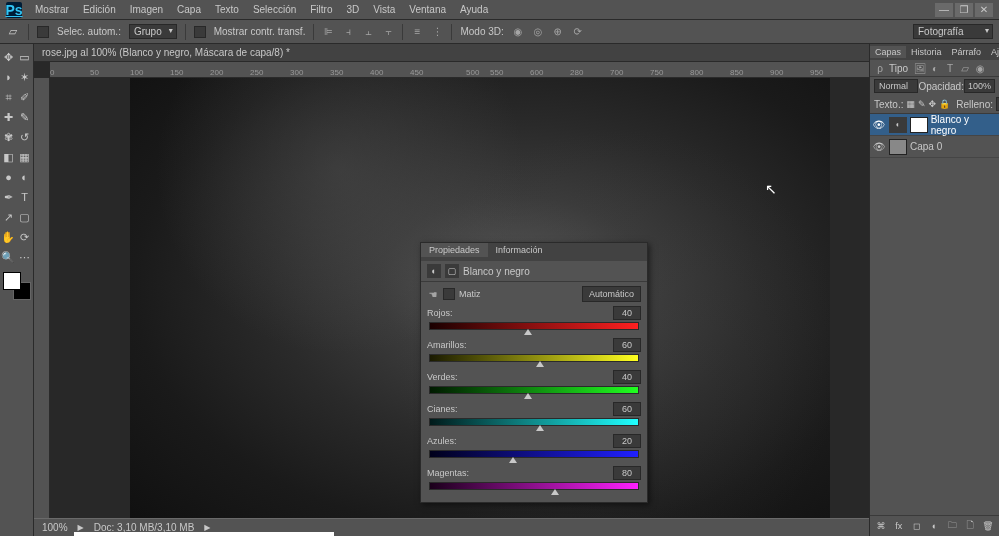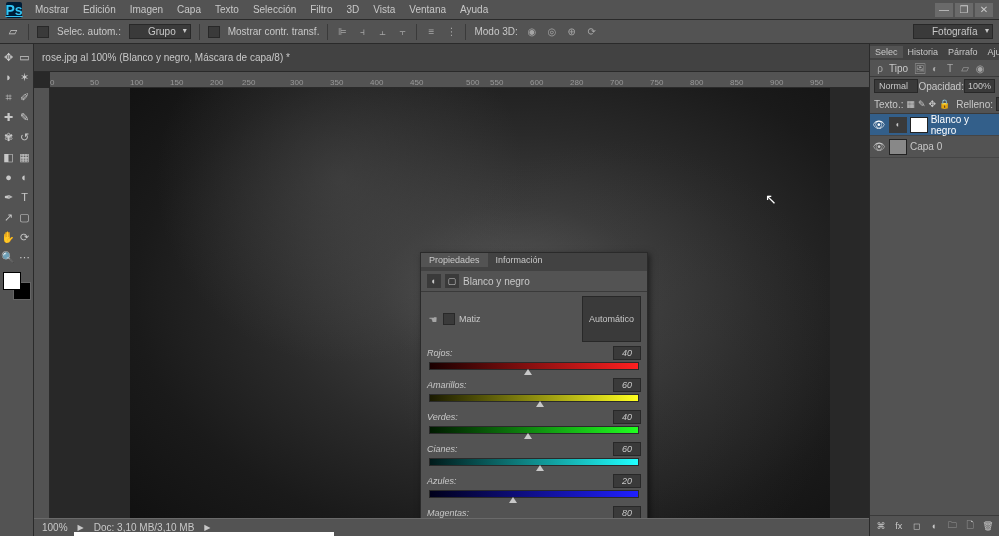--- a/index.html
+++ b/index.html
@@ -6,34 +6,34 @@
 body { background: #535353; width: 999px; height: 536px; overflow: hidden; display: flex; flex-direction: column; }
 .menubar { background: #535353; height: 20px; display: flex; align-items: center; padding: 0 6px; border-bottom: 1px solid #2a2a2a; }
 .ps-logo { width: 16px; height: 16px; background: #001d36; border-radius: 2px; display: flex; align-items: center; justify-content: center; margin-right: 6px; }
 .ps-logo span { color: #31c5f4; font-weight: bold; font-size: 14px; text-decoration: underline; }
 .menubar .mitem { padding: 2px 7px; cursor: pointer; font-size: 10px; }
 .win-controls { margin-left: auto; display: flex; gap: 2px; }
 .win-controls div { width: 18px; height: 14px; background: #6a6a6a; display: flex; align-items: center; justify-content: center; font-size: 10px; cursor: pointer; }
 .optbar { background: #535353; height: 24px; display: flex; align-items: center; padding: 0 6px; border-bottom: 1px solid #2a2a2a; gap: 8px; }
 .optbar .sep { width: 1px; height: 16px; background: #3a3a3a; }
 .opt-item { font-size: 10px; }
-.select-small { background: #3a3a3a; border: 1px solid #282828; padding: 1px 14px 1px 18px; position: relative; font-size: 10px; }
+.select-small { background: #3a3a3a; border: 1px solid #282828; padding: 1px 14px 1px 4px; position: relative; font-size: 10px; }
 .select-small::after { content: "▾"; position: absolute; right: 3px; top: 1px; font-size: 8px; }
 .checkbox { width: 12px; height: 12px; background: #3a3a3a; border: 1px solid #282828; display: inline-block; vertical-align: middle; }
 .workspace-right { margin-left: auto; }
 .main { flex: 1; display: flex; min-height: 0; }
 .toolbox { width: 34px; background: #535353; border-right: 1px solid #2a2a2a; display: flex; flex-direction: column; align-items: center; padding-top: 4px; gap: 2px; }
 .tool { width: 22px; height: 18px; display: flex; align-items: center; justify-content: center; cursor: pointer; }
 .tool.double { width: 30px; display: flex; gap: 2px; }
 .tool-ico { width: 14px; height: 14px; display: flex; align-items: center; justify-content: center; font-size: 11px; color: #c8c8c8; }
 .swatches { margin-top: 4px; position: relative; width: 28px; height: 28px; }
 .swatch-fg { position: absolute; width: 18px; height: 18px; background: #fff; border: 1px solid #000; top: 0; left: 0; z-index: 2; }
 .swatch-bg { position: absolute; width: 18px; height: 18px; background: #000; border: 1px solid #666; bottom: 0; right: 0; }
 .center { flex: 1; display: flex; flex-direction: column; background: #282828; min-width: 0; position: relative; }
-.doctab { background: #424242; height: 28px; display: flex; align-items: center; padding: 0 8px; border-bottom: 1px solid #2a2a2a; }
+.doctab { background: #424242; height: 18px; display: flex; align-items: center; padding: 0 8px; border-bottom: 1px solid #2a2a2a; }
 .doctab span { font-size: 10px; }
 .ruler-h { height: 16px; background: #535353; border-bottom: 1px solid #2a2a2a; position: relative; overflow: hidden; margin-left: 16px; }
 .ruler-h .tick { position: absolute; top: 6px; font-size: 8px; color: #999; }
 .canvas-wrap { flex: 1; display: flex; min-height: 0; }
 .ruler-v { width: 16px; background: #535353; border-right: 1px solid #2a2a2a; }
 .canvas { flex: 1; background: #282828; position: relative; overflow: hidden; }
 .image { position: absolute; left: 80px; top: 0; width: 700px; height: 460px; background: radial-gradient(ellipse at 55% 45%, #5a5a5a 0%, #3a3a3a 25%, #2a2a2a 45%, #1a1a1a 70%, #0f0f0f 100%); }
 .image::before { content: ""; position: absolute; inset: 0; background: radial-gradient(circle at 30% 20%, rgba(90,90,90,0.4) 0%, transparent 30%), radial-gradient(circle at 70% 60%, rgba(70,70,70,0.3) 0%, transparent 40%); }
 .cursor { position: absolute; left: 715px; top: 103px; font-size: 14px; color: #fff; z-index: 20; }
 .statusbar { height: 18px; background: #535353; border-top: 1px solid #6a6a6a; display: flex; align-items: center; padding: 0 8px; gap: 10px; }
@@ -42,23 +42,23 @@
 .props-tabs { display: flex; background: #424242; height: 18px; align-items: flex-start; }
 .props-tabs .ptab { padding: 2px 8px; font-size: 9px; }
 .props-tabs .ptab.active { background: #535353; }
 .props-header { display: flex; align-items: center; padding: 3px 6px; gap: 4px; border-bottom: 1px solid #3a3a3a; }
 .props-header .icon-adj { width: 14px; height: 14px; background: #3a3a3a; display: flex; align-items: center; justify-content: center; font-size: 9px; }
 .props-body { padding: 4px 6px; }
 .props-row { display: flex; align-items: center; gap: 4px; margin-bottom: 4px; }
 .props-row label { font-size: 9px; flex-shrink: 0; }
 .preset-row .select-small { flex: 1; }
 .auto-row { justify-content: space-between; }
-.auto-btn { background: #3a3a3a; border: 1px solid #282828; padding: 17px 6px; font-size: 9px; cursor: pointer; }
+.auto-btn { background: #3a3a3a; border: 1px solid #282828; padding: 2px 6px; font-size: 9px; cursor: pointer; }
 .slider-group { margin-bottom: 6px; }
-.slider-label-row { display: flex; justify-content: space-between; align-items: center; margin-bottom: 2px; font-style: italic; }
+.slider-label-row { display: flex; justify-content: space-between; align-items: center; margin-bottom: 2px; }
 .slider-label-row span { font-size: 9px; }
 .slider-val { width: 28px; background: #3a3a3a; border: 1px solid #282828; text-align: center; font-size: 9px; padding: 1px 0; }
 .slider-track { height: 10px; position: relative; margin: 0 2px; }
 .slider-track .grad { height: 8px; border: 1px solid #2a2a2a; }
 .slider-thumb { position: absolute; top: 7px; width: 0; height: 0; border-left: 4px solid transparent; border-right: 4px solid transparent; border-bottom: 6px solid #c8c8c8; transform: translateX(-4px); }
 .grad-red { background: linear-gradient(90deg, #1a0000, #ff2020); }
 .grad-yellow { background: linear-gradient(90deg, #1a1a00, #ffff20); }
 .grad-green { background: linear-gradient(90deg, #001a00, #20ff20); }
 .grad-cyan { background: linear-gradient(90deg, #001a1a, #20ffff); }
 .grad-blue { background: linear-gradient(90deg, #00001a, #2020ff); }
@@ -198,21 +198,21 @@
   <div class="center">
     <div class="doctab">
         <span>rose.jpg al 100% (Blanco y negro, Máscara de capa/8) *</span>
       </div>
     <div class="ruler-h" id="ruler-h">
         <span class="tick" style="left: 0px;">0</span>
         <span class="tick" style="left: 40px;">50</span>
         <span class="tick" style="left: 80px;">100</span>
         <span class="tick" style="left: 120px;">150</span>
         <span class="tick" style="left: 160px;">200</span>
-        <span class="tick" style="left: 192px;">250</span>
+        <span class="tick" style="left: 200px;">250</span>
         <span class="tick" style="left: 240px;">300</span>
         <span class="tick" style="left: 280px;">350</span>
         <span class="tick" style="left: 320px;">400</span>
         <span class="tick" style="left: 360px;">450</span>
         <span class="tick" style="left: 400px; margin-left: 16px;">500</span>
         <span class="tick" style="left: 440px;">550</span>
         <span class="tick" style="left: 480px;">600</span>
         <span class="tick" style="left: 520px;">280</span>
         <span class="tick" style="left: 560px;">700</span>
         <span class="tick" style="left: 600px;">750</span>
@@ -317,21 +317,21 @@
       <span>100%</span>
       <span style="font-size:8px">▶</span>
       <span>Doc: 3,10 MB/3,10 MB</span>
       <span style="font-size:8px">▶</span>
     </div>
     <div class="white-strip"></div>
   </div>
 
   <div class="rightpanels">
     <div class="panel-tabs" id="layer-tabs">
-        <div class="rtab active">Selec</div>
+        <div class="rtab active">Capas</div>
         <div class="rtab">Historia</div>
         <div class="rtab">Párrafo</div>
         <div class="rtab">Ajustes</div>
       </div>
     <div class="type-row">
       <span class="mini-icon">ρ</span>
       <span>Tipo</span>
       <span class="fill"></span>
       <span class="mini-icon">🖼</span>
       <span class="mini-icon">◐</span>

